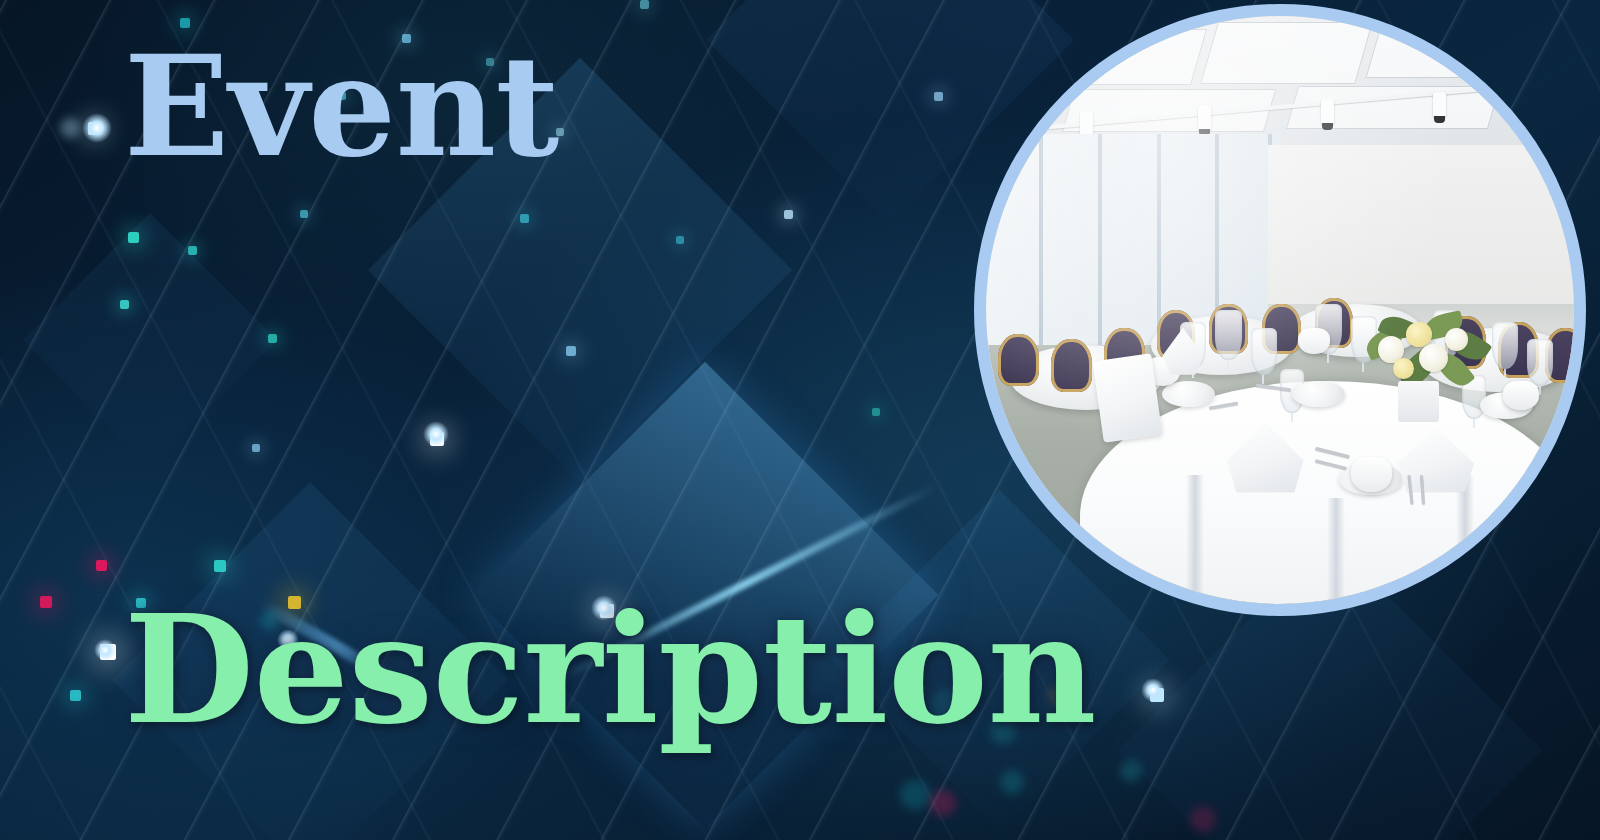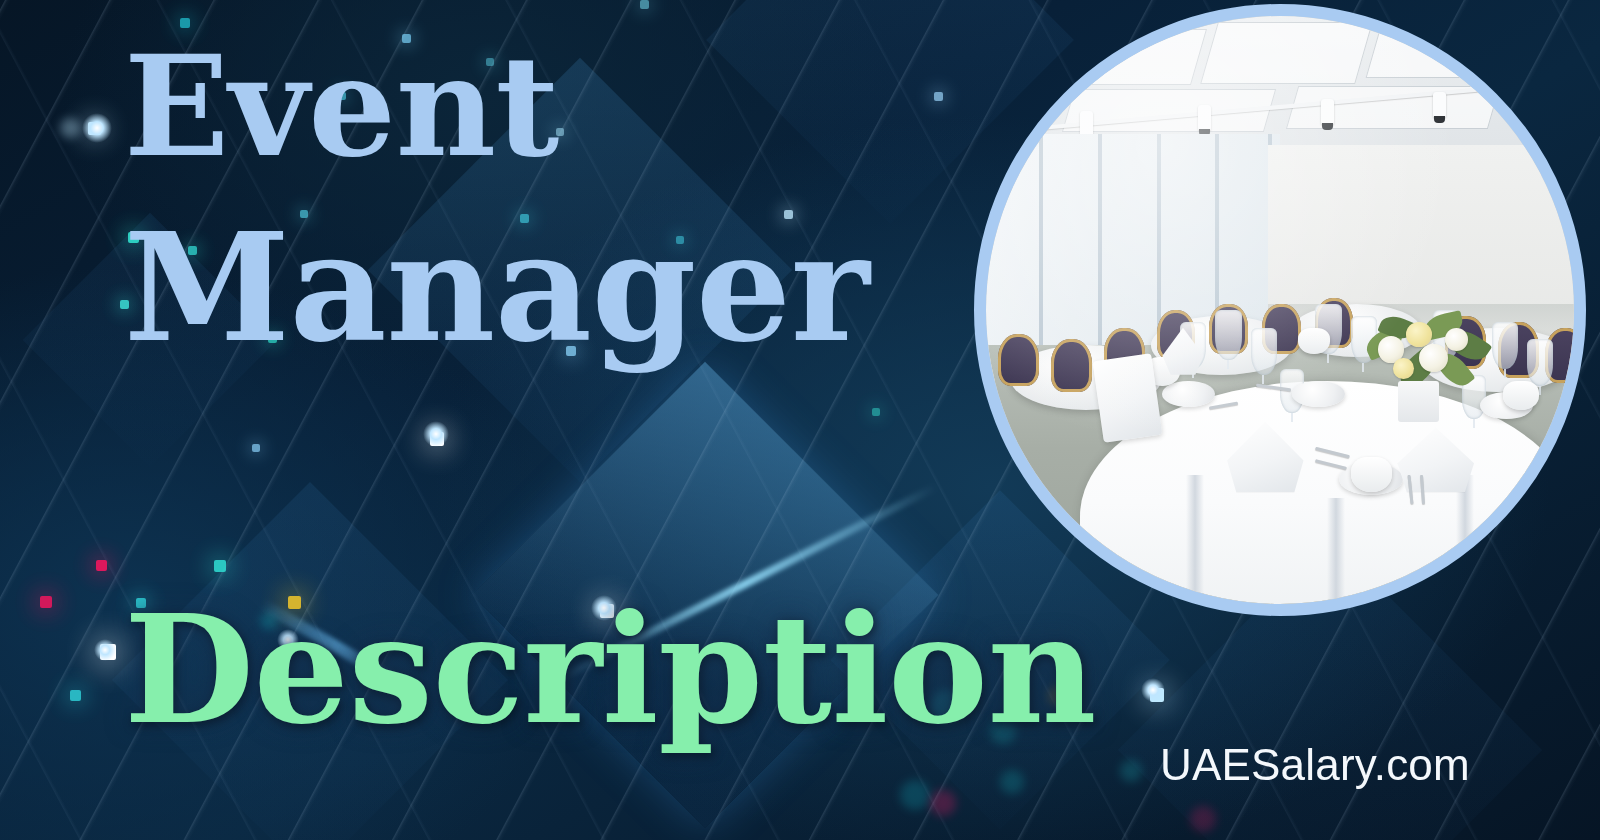--- a/index.html
+++ b/index.html
@@ -255,24 +255,22 @@
       <div class="flare" style="left: 60px; top: 118px; width: 20px; height: 20px; background: rgb(191, 233, 255); opacity: 0.35; filter: blur(5px);"></div>
       <div class="flare" style="left: 82px; top: 113px; width: 30px; height: 30px; background: radial-gradient(circle, rgb(255, 255, 255) 0%, rgb(191, 230, 255) 30%, rgba(120, 200, 255, 0) 70%);"></div>
       <div class="flare" style="left: 423px; top: 421px; width: 26px; height: 26px; background: radial-gradient(circle, rgb(255, 255, 255) 0%, rgb(191, 230, 255) 30%, rgba(120, 200, 255, 0) 70%);"></div>
       <div class="flare" style="left: 591px; top: 595px; width: 26px; height: 26px; background: radial-gradient(circle, rgb(255, 255, 255) 0%, rgb(191, 230, 255) 30%, rgba(120, 200, 255, 0) 70%);"></div>
       <div class="flare" style="left: 1141px; top: 678px; width: 24px; height: 24px; background: radial-gradient(circle, rgb(255, 255, 255) 0%, rgb(191, 230, 255) 30%, rgba(120, 200, 255, 0) 70%);"></div>
       <div class="flare" style="left: 277px; top: 629px; width: 22px; height: 22px; background: radial-gradient(circle, rgb(255, 255, 255) 0%, rgb(191, 230, 255) 30%, rgba(120, 200, 255, 0) 70%);"></div>
       <div class="flare" style="left: 94px; top: 639px; width: 22px; height: 22px; background: radial-gradient(circle, rgb(255, 255, 255) 0%, rgb(191, 230, 255) 30%, rgba(120, 200, 255, 0) 70%);"></div>
     </div>
 
   <h1 class="headline" id="line-event">Event</h1>
-  <h1 class="headline" id="line-manager">Manager</h1>
   <h1 class="headline" id="line-description">Description</h1>
 
-  <div id="watermark">UAESalary.com</div>
 
   <div id="photo-circle">
     <div id="photo-inner">
 
       <div class="ph ceiling">
         <div class="ceil-panel" style="left:6%;top:8%;width:30%;height:34%;"></div>
         <div class="ceil-panel" style="left:38%;top:4%;width:26%;height:38%;"></div>
         <div class="ceil-panel" style="left:66%;top:2%;width:30%;height:36%;"></div>
         <div class="ceil-panel" style="left:14%;top:46%;width:34%;height:26%;"></div>
         <div class="ceil-panel" style="left:52%;top:44%;width:34%;height:26%;"></div>

